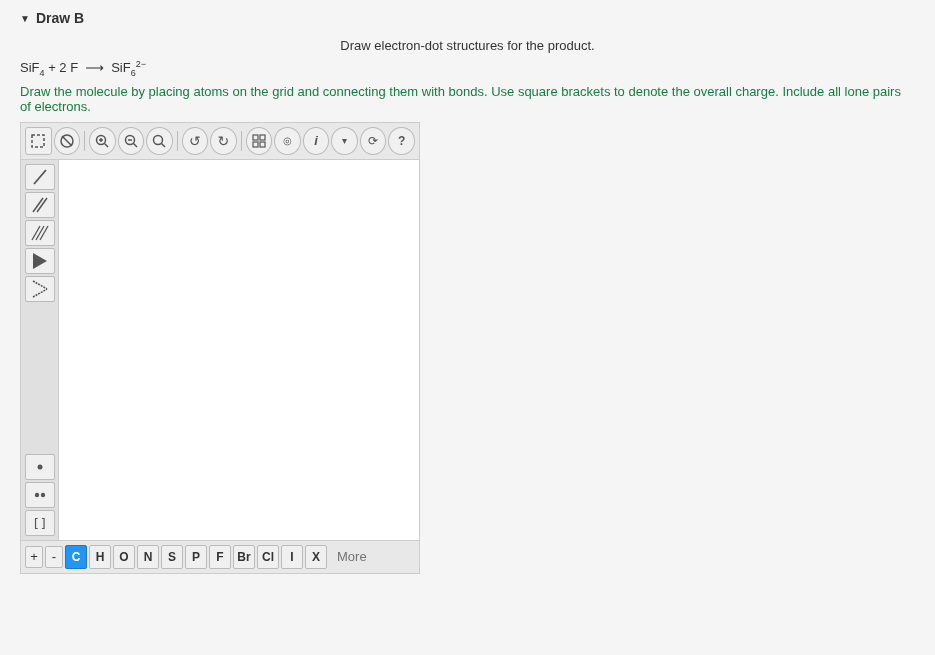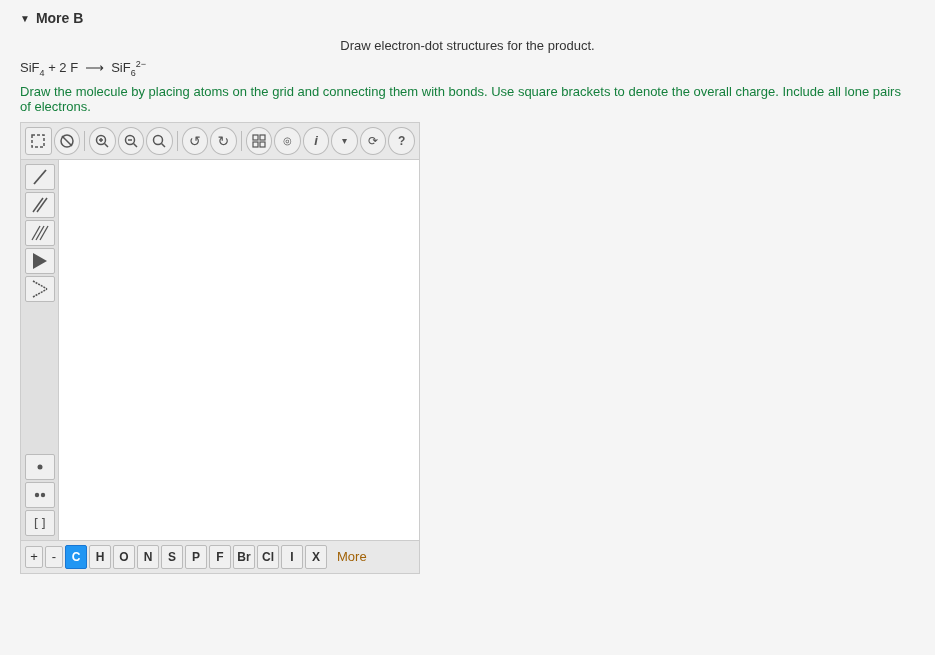--- a/index.html
+++ b/index.html
@@ -187,21 +187,21 @@
     }
 
     .more-btn {
       margin-left: 2px;
       padding: 0 6px;
       height: 24px;
       border: none;
       background: transparent;
       cursor: pointer;
       font-size: 13px;
-      color: #a16207;
+      color: #737373;
     }
 
     
     .below-editor {
       width: 400px;
       background: #f5f5f5;
       height: 80px;
     }
 
     
@@ -210,21 +210,21 @@
       height: 16px;
     }
   </style>
 </head>
 <body>
 
 <div class="page-container">
 
   <div class="part-header">
     <span class="part-arrow">▼</span>
-    <span>More B</span>
+    <span>Draw B</span>
   </div>
 
   <div class="instructions">Draw electron-dot structures for the product.</div>
 
   <div class="equation-line">
     SiF<sub>4</sub> + 2 F &nbsp;⟶&nbsp; SiF<sub>6</sub><sup>2−</sup>
   </div>
 
   <div class="draw-instructions">Draw the molecule by placing atoms on the grid and connecting them with bonds. Use square brackets to denote the overall charge. Include all lone pairs of electrons.</div>
 

